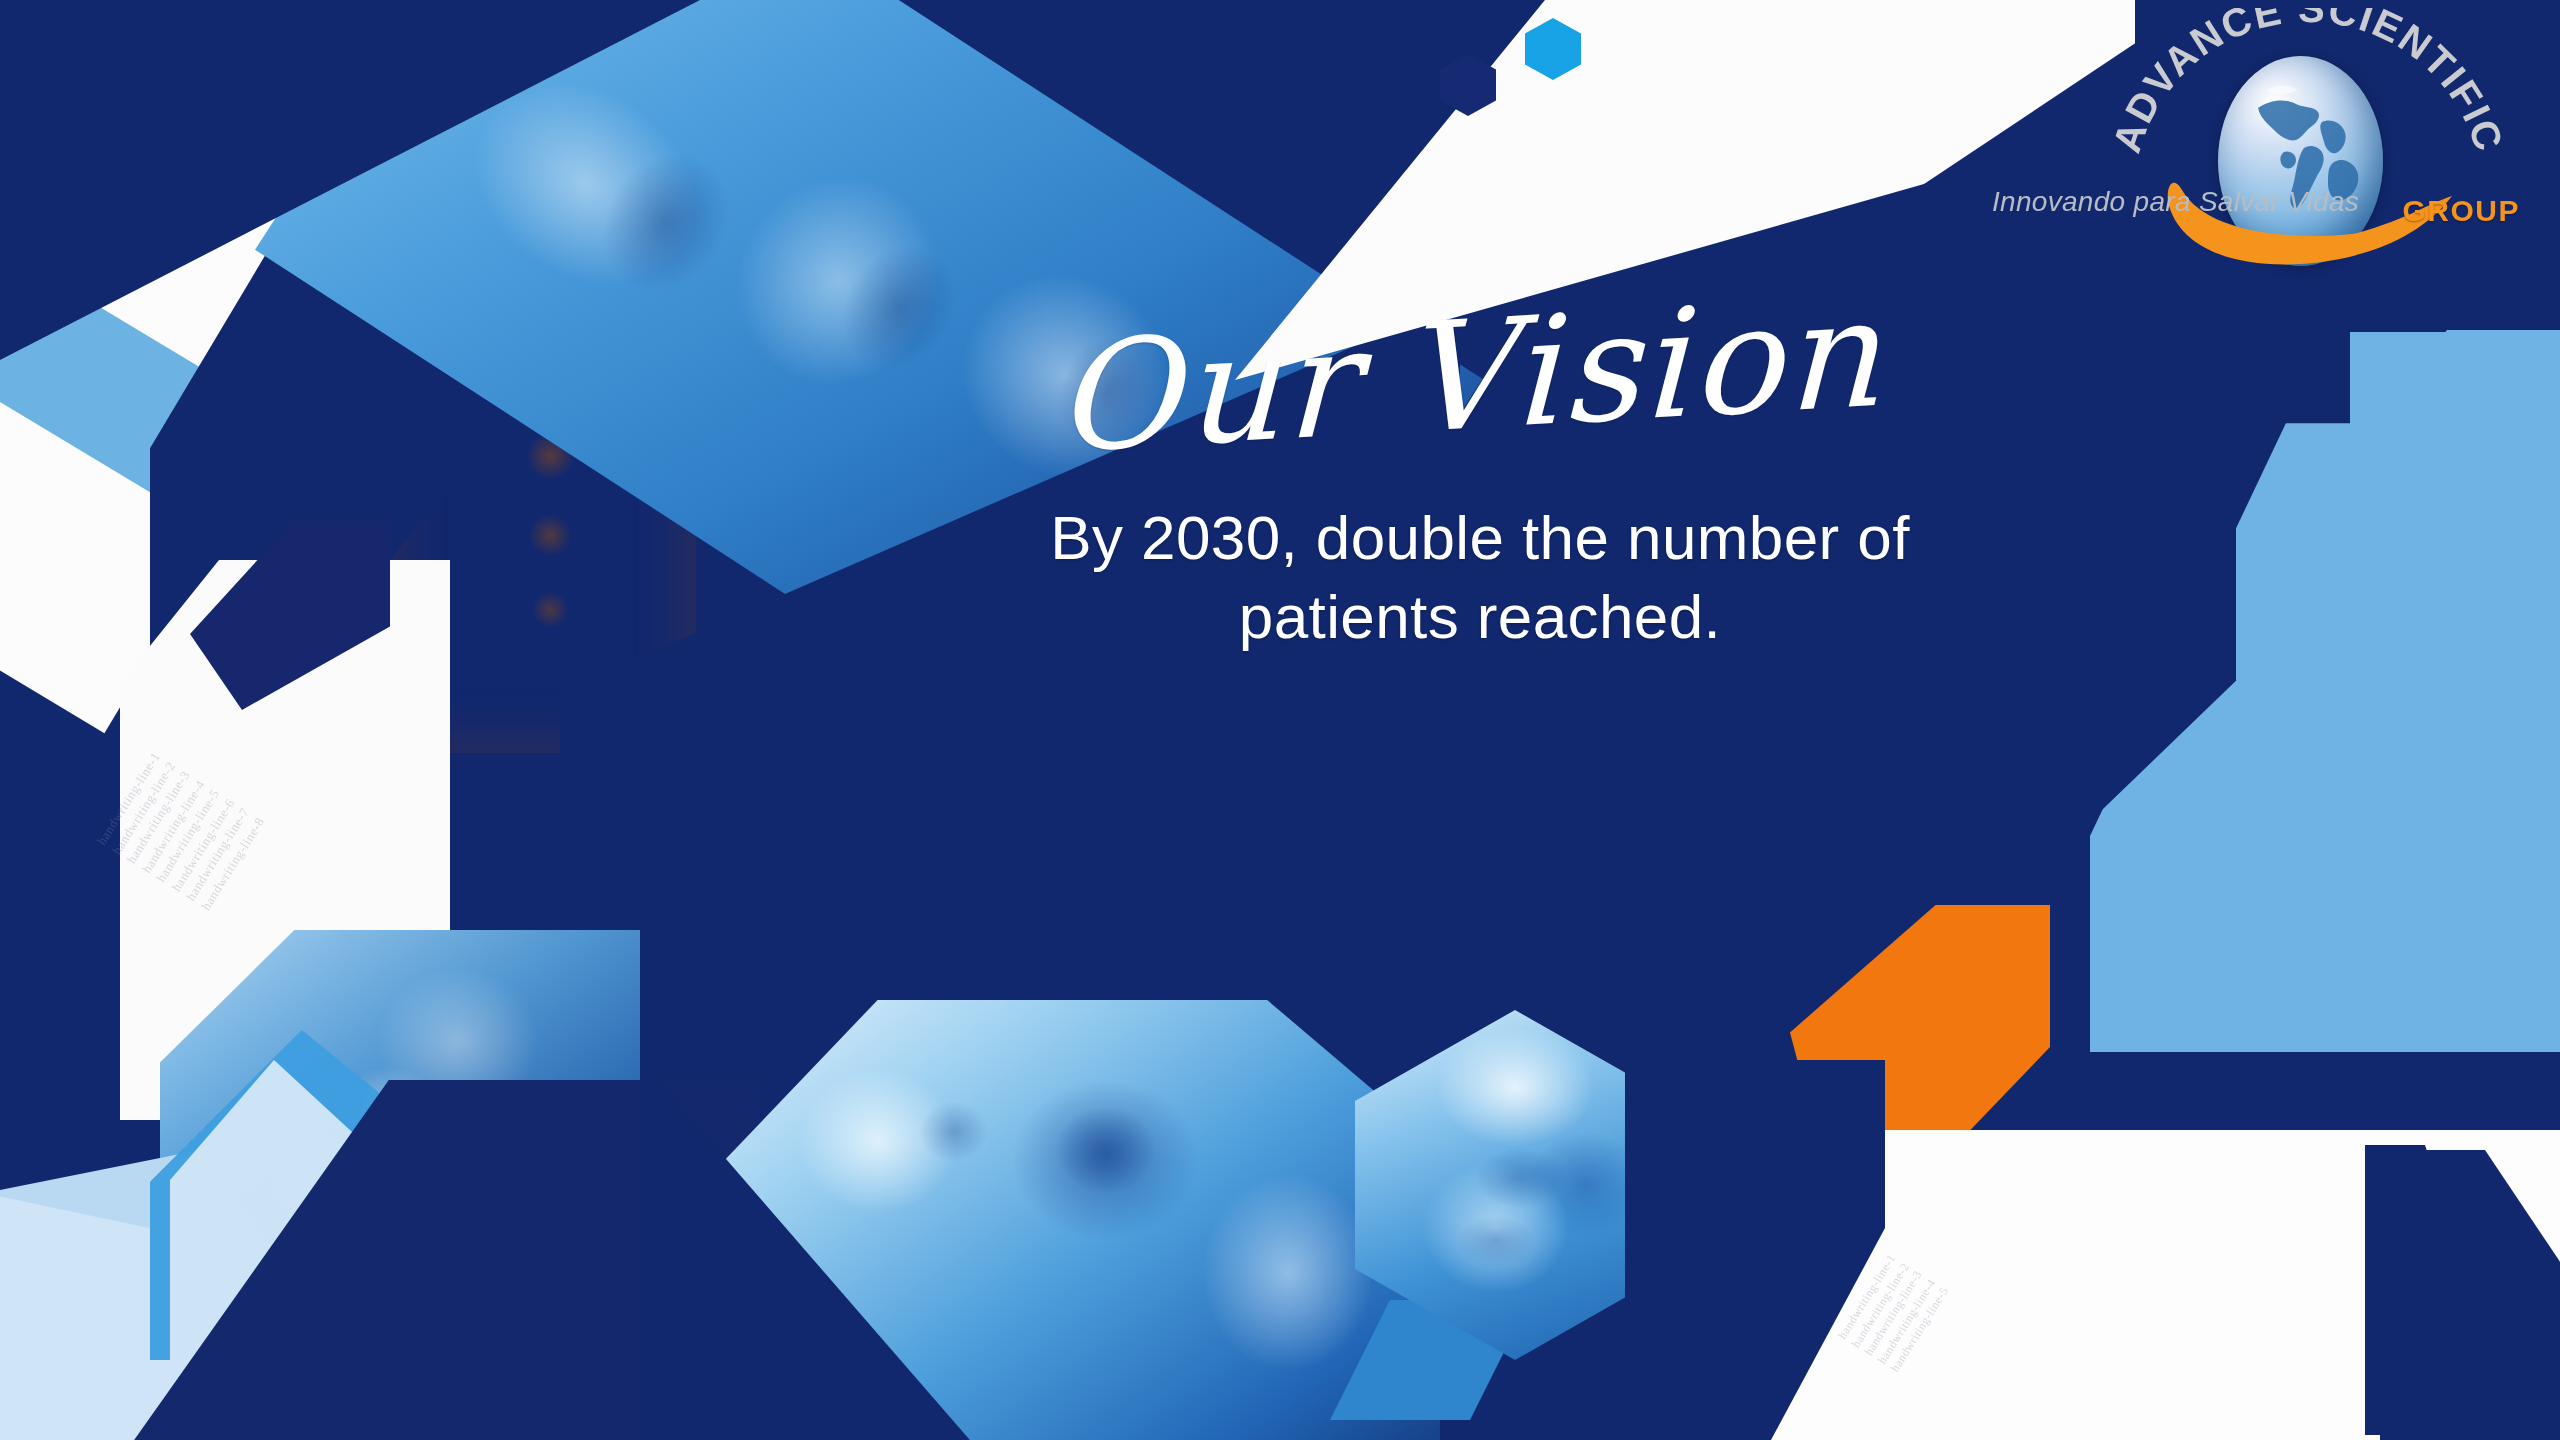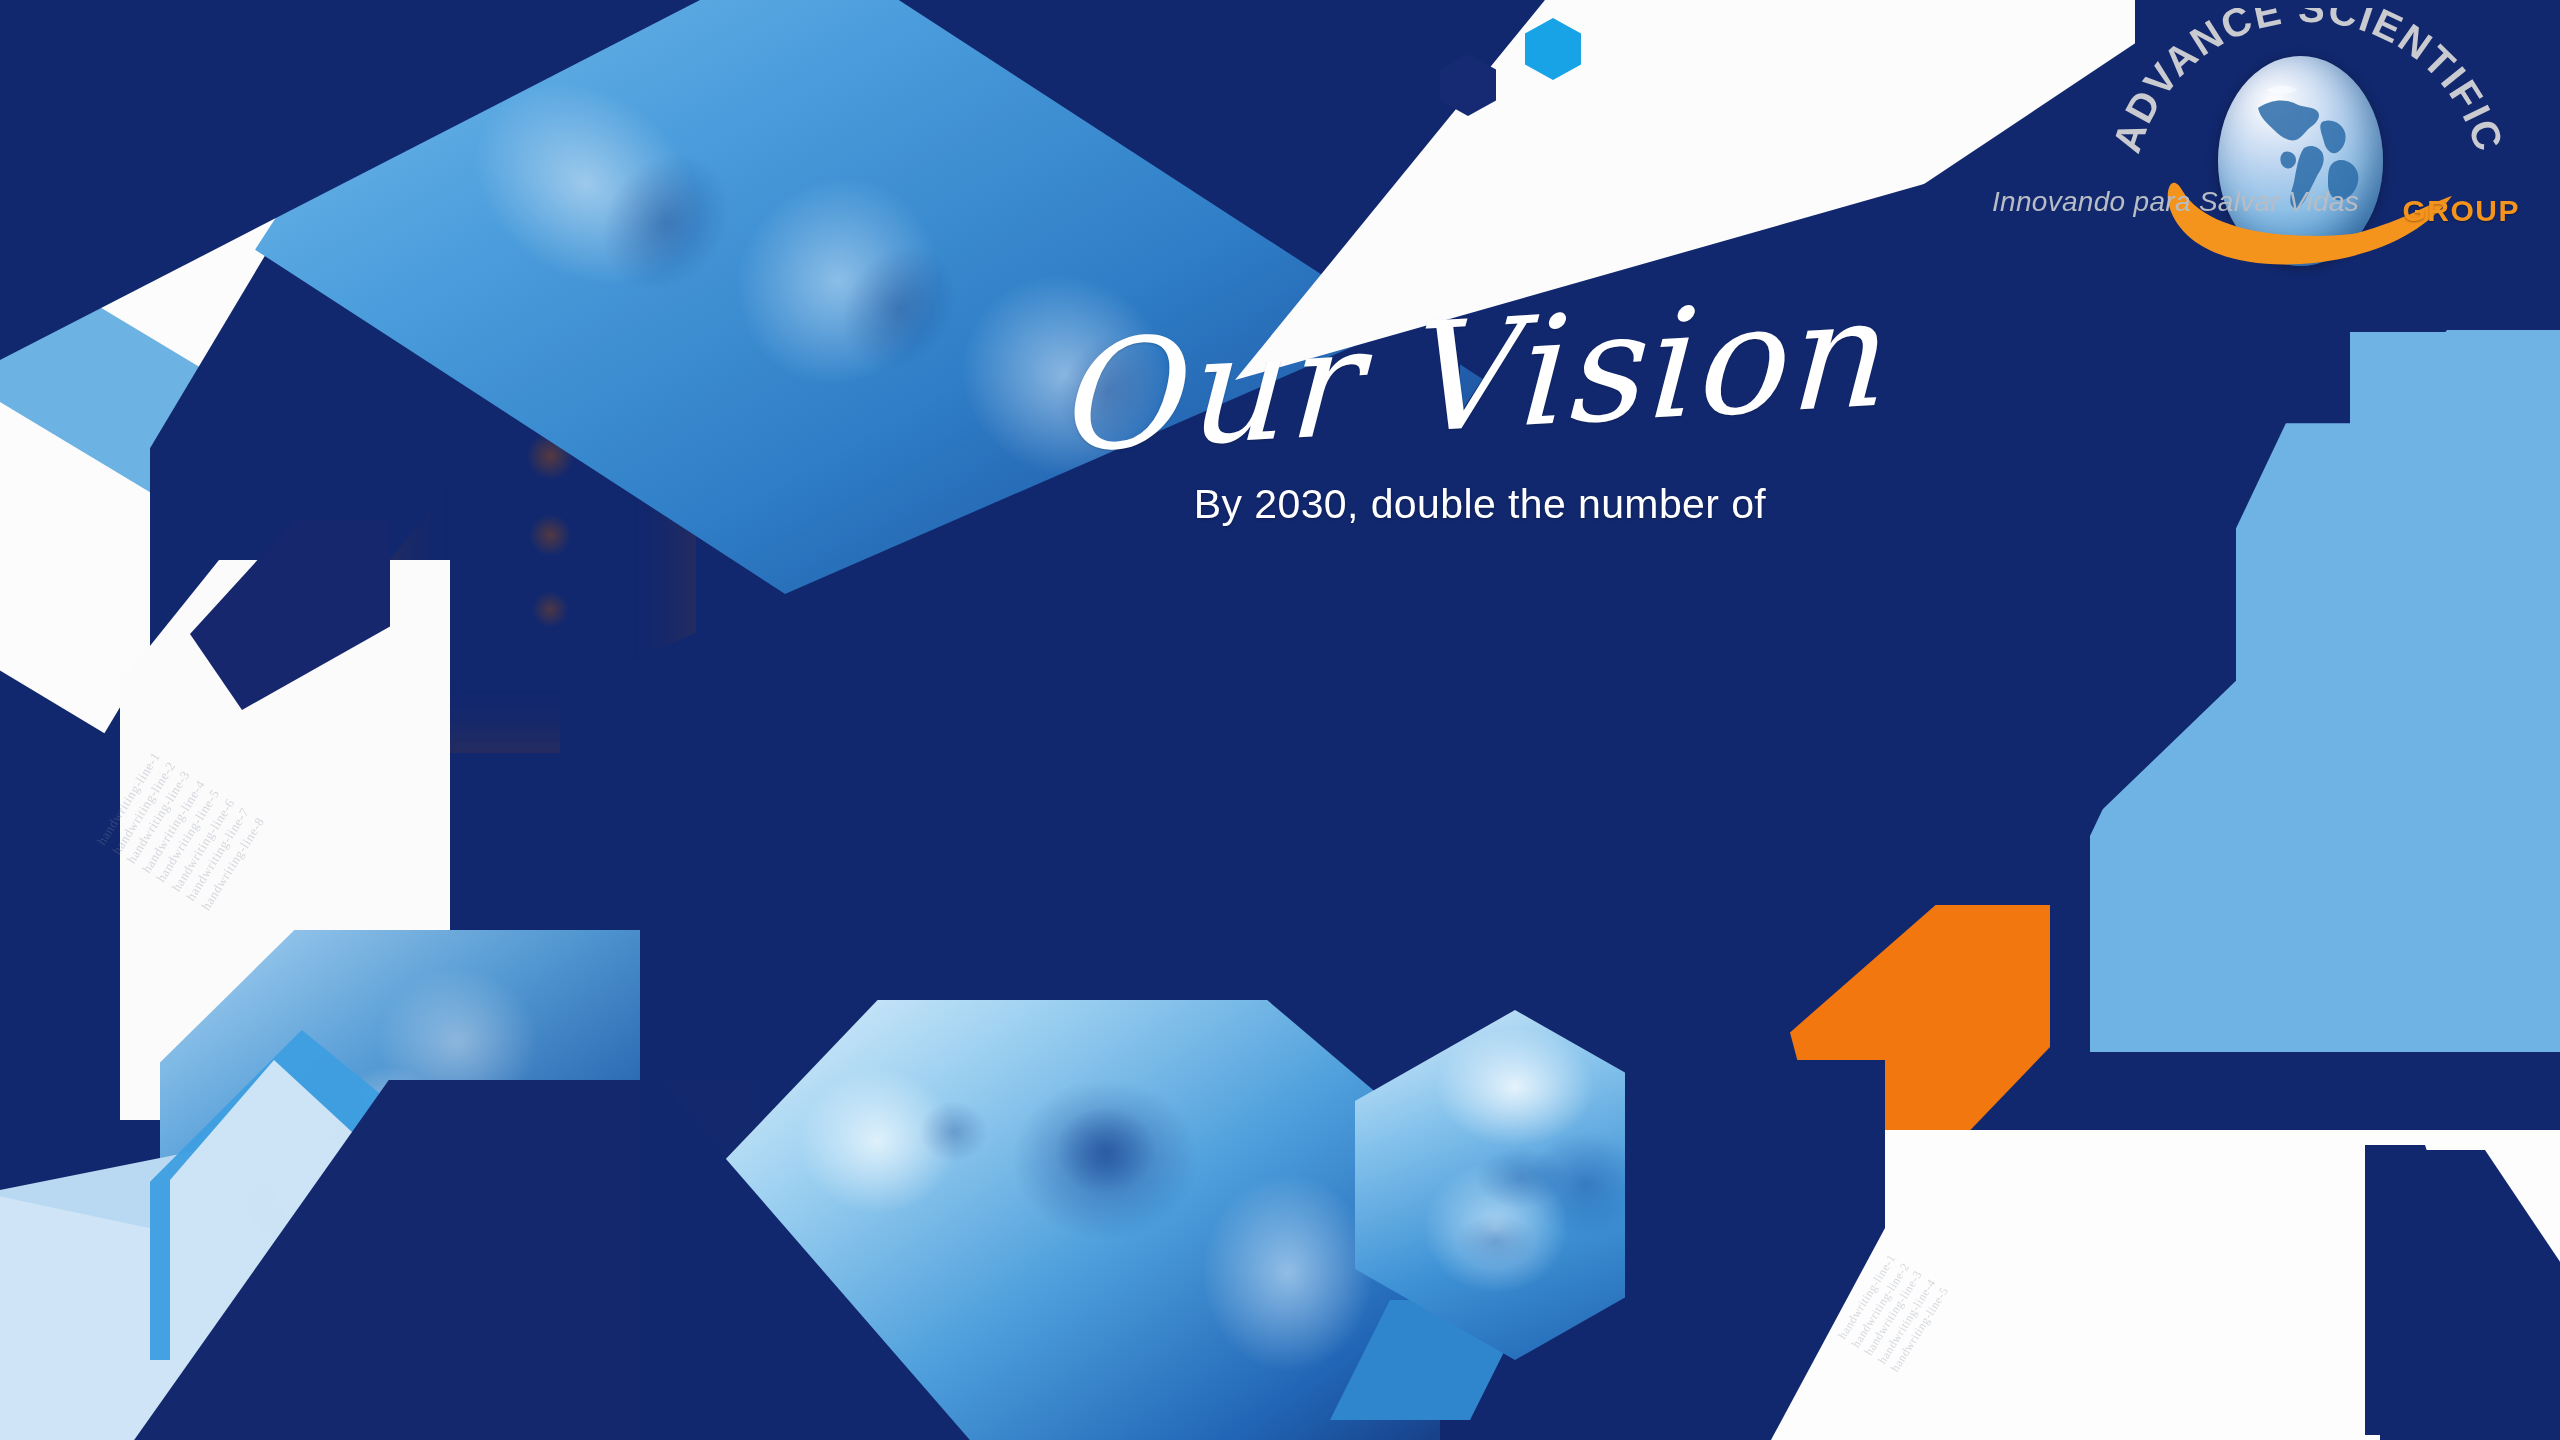--- a/index.html
+++ b/index.html
@@ -320,24 +320,24 @@
     font-style:italic;
     font-weight:400;
     font-size:150px;
     line-height:1.0;
     color:#ffffff;
     letter-spacing:2px;
     transform: rotate(-3.2deg) skewX(-7deg);
     text-shadow:0 1px 2px rgba(0,0,0,.18);
   }
   .vision-body {
-    margin-top:28px;
+    margin-top:48px;
     font-family:"Liberation Sans", sans-serif;
     font-weight:300;
-    font-size:41px;
+    font-size:62px;
     line-height:1.28;
     color:#ffffff;
     letter-spacing:.4px;
     text-shadow:0 1px 3px rgba(0,0,0,.28);
   }
   .vision-body span{ display:block; }
 
   
   .logo {
     position:absolute;
@@ -468,20 +468,21 @@
     <div>handwriting-line-2</div>
     <div>handwriting-line-3</div>
     <div>handwriting-line-4</div>
     <div>handwriting-line-5</div>
   </div>
 
   <div class="content">
     <div class="vision-title">Our Vision</div>
     <div class="vision-body">
       <span>By 2030, double the number of</span>
+      <span>patients reached.</span>
     </div>
   </div>
 
   <div class="logo">
 
     <svg class="logo-arc" viewBox="0 0 400 200">
       <defs>
         <path id="arcpath" d="M 26,188 A 174,174 0 0 1 374,188" fill="none"></path>
       </defs>
       <text>

